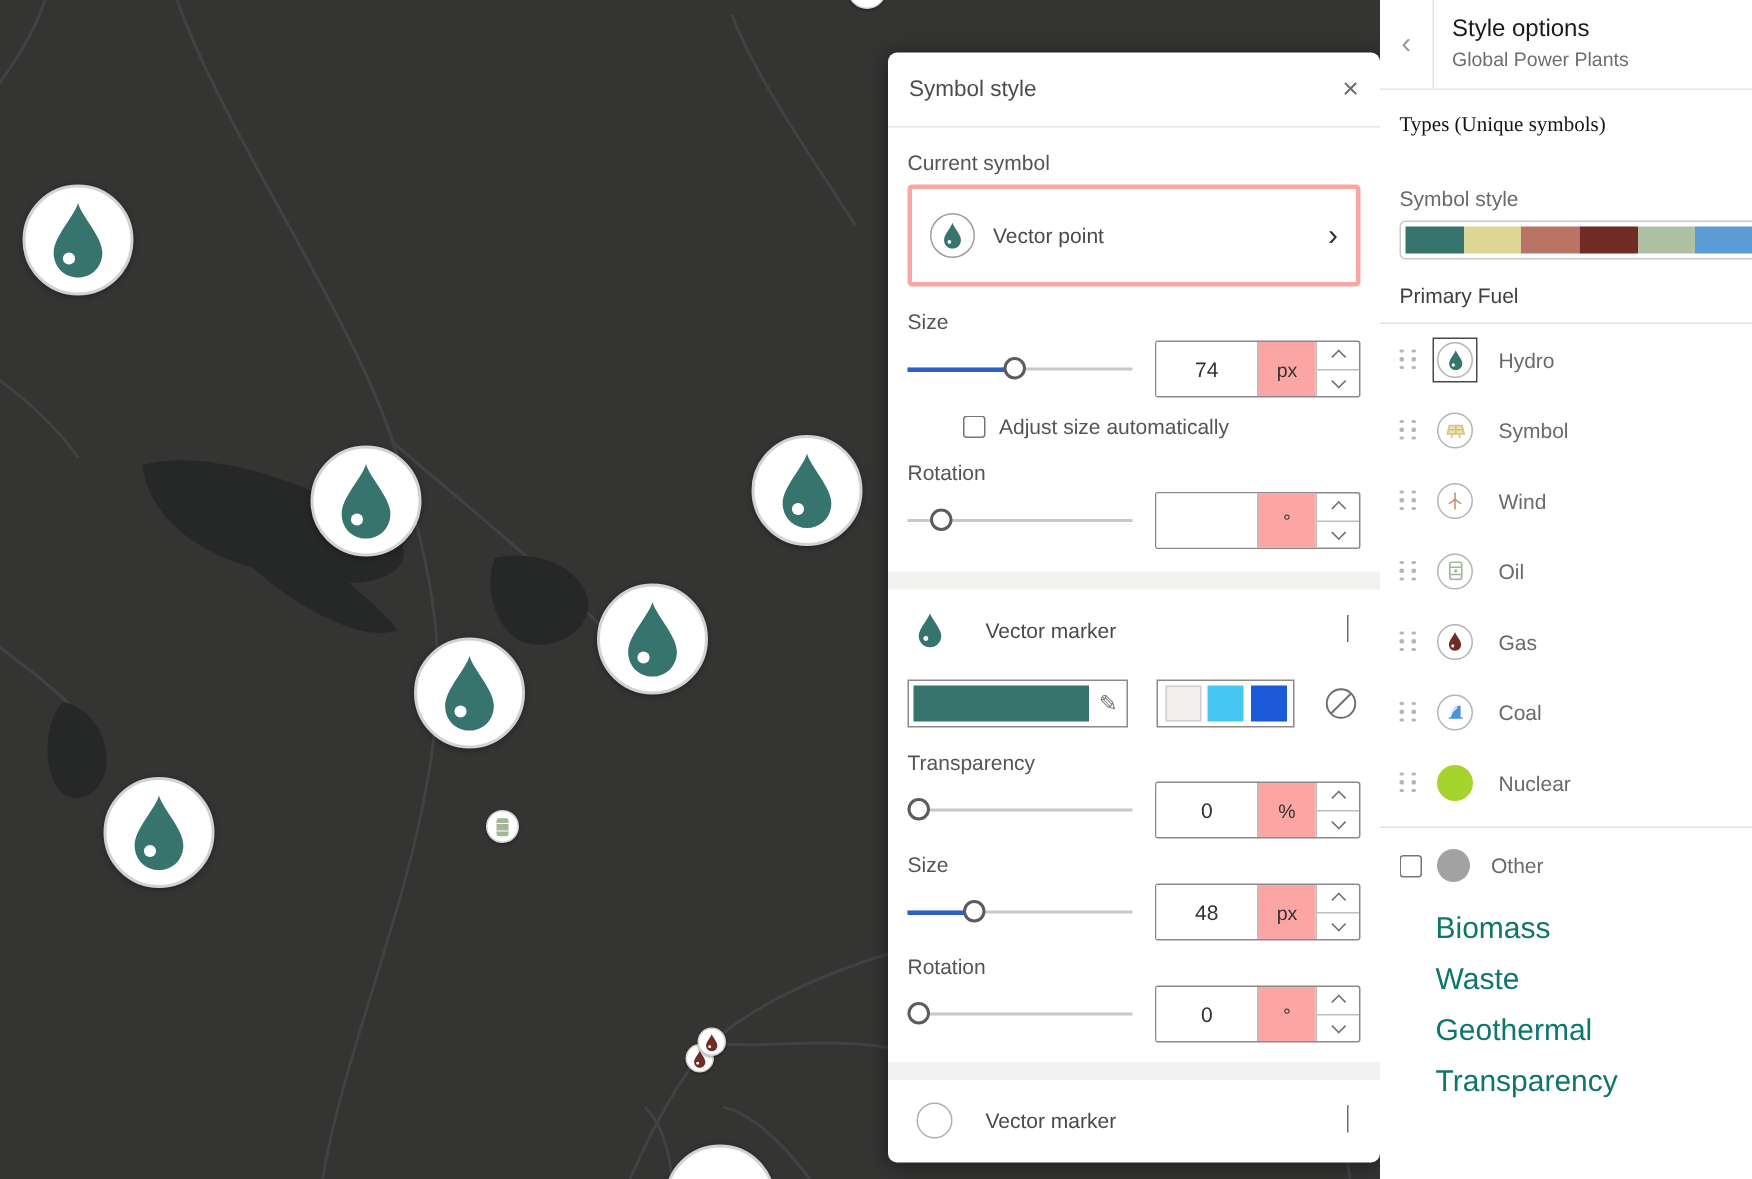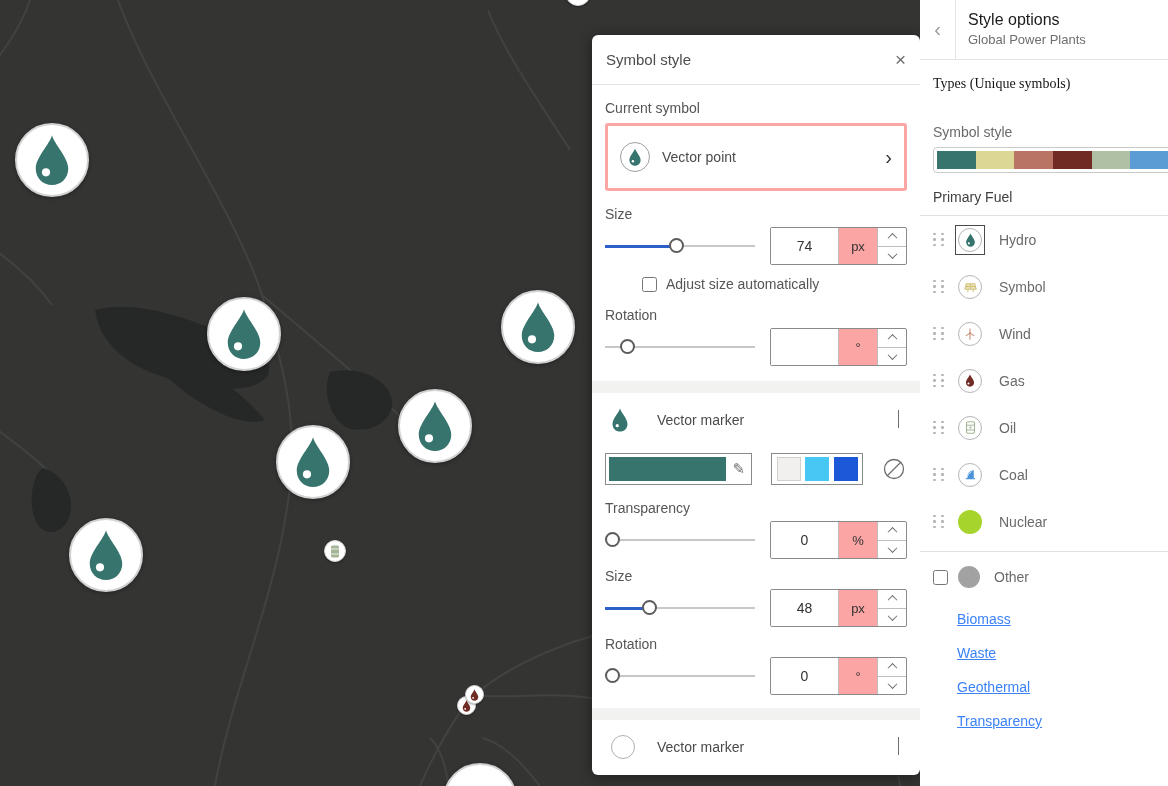--- a/index.html
+++ b/index.html
@@ -81,21 +81,21 @@
   .drag-handle i { width:2.5px; height:2.5px; background:#b5b5b5; border-radius:50%; }
   .icon-box { width:30px; height:30px; margin-left:8px; display:flex; align-items:center; justify-content:center; cursor:pointer; }
   .icon-box.selected { border:1px solid #4a4a4a; }
   .legend-circle { width:24px; height:24px; border:1px solid #b5b5b5; border-radius:50%; background:#fff; display:flex; align-items:center; justify-content:center; }
   .solid-circle { width:24px; height:24px; border-radius:50%; }
   .fuel-lbl { margin-left:14px; font-size:14px; color:#6a6a6a; }
 
   .other-row { height:50px; display:flex; align-items:center; }
   .other-row input { width:15px; height:15px; }
   .other-circle { width:22px; height:22px; border-radius:50%; margin-left:10px; }
-  .sub-item { height:34px; display:flex; align-items:center; padding-left:24px; font-size:14px; color:#3b82f6; cursor:pointer;text-decoration:underline; }
+  .sub-item { height:34px; display:flex; align-items:center; padding-left:24px; font-size:20px; color:#0f766e; cursor:pointer; }
 </style>
 </head>
 <body>
 
 <div id="map">
   <svg width="920" height="786">
     <g fill="none" stroke="var(--road)" stroke-width="2">
       <path d="M118 0 C150 90 235 210 262 295 C290 385 300 440 285 520 C270 610 230 700 215 786"></path>
       <path d="M30 0 C22 25 5 48 -5 62"></path>
       <path d="M-5 250 C20 268 40 288 52 305"></path>
@@ -445,49 +445,49 @@
       <span class="drag-handle">
           <i></i>
           <i></i>
           <i></i>
           <i></i>
           <i></i>
           <i></i>
         </span>
       <span class="icon-box">
         <span class="legend-circle">
-            <svg width="10" height="13" viewBox="0 0 24 32">
-              <path d="M12 .8 C10.6 6.2 2 14.6 2 21.2 C2 27.2 6.5 31.4 12 31.4 C17.5 31.4 22 27.2 22 21.2 C22 14.6 13.4 6.2 12 .8 Z" style="fill:var(--darkred)"></path>
-              <circle cx="8.3" cy="23.6" r="2.5" fill="#fff"></circle>
-            </svg>
-          </span>
-      </span>
-      <span class="fuel-lbl">Gas</span>
-    </div>
-
-    <div class="fuel-row">
-      <span class="drag-handle">
-          <i></i>
-          <i></i>
-          <i></i>
-          <i></i>
-          <i></i>
-          <i></i>
-        </span>
-      <span class="icon-box">
-        <span class="legend-circle">
             <svg width="11" height="13" viewBox="0 0 10 13">
               <rect x="1" y="0.8" width="8" height="11.4" rx="1.5" fill="none" stroke="var(--oilIcon)" stroke-width="1.1"></rect>
               <line x1="1" y1="4.2" x2="9" y2="4.2" stroke="var(--oilIcon)" stroke-width="1"></line>
               <line x1="1" y1="9" x2="9" y2="9" stroke="var(--oilIcon)" stroke-width="1"></line>
               <circle cx="5" cy="6.6" r="1.1" style="fill:var(--oilIcon)"></circle>
             </svg>
           </span>
       </span>
       <span class="fuel-lbl">Oil</span>
+    </div>
+
+    <div class="fuel-row">
+      <span class="drag-handle">
+          <i></i>
+          <i></i>
+          <i></i>
+          <i></i>
+          <i></i>
+          <i></i>
+        </span>
+      <span class="icon-box">
+        <span class="legend-circle">
+            <svg width="10" height="13" viewBox="0 0 24 32">
+              <path d="M12 .8 C10.6 6.2 2 14.6 2 21.2 C2 27.2 6.5 31.4 12 31.4 C17.5 31.4 22 27.2 22 21.2 C22 14.6 13.4 6.2 12 .8 Z" style="fill:var(--darkred)"></path>
+              <circle cx="8.3" cy="23.6" r="2.5" fill="#fff"></circle>
+            </svg>
+          </span>
+      </span>
+      <span class="fuel-lbl">Gas</span>
     </div>
 
     <div class="fuel-row">
       <span class="drag-handle">
           <i></i>
           <i></i>
           <i></i>
           <i></i>
           <i></i>
           <i></i>

